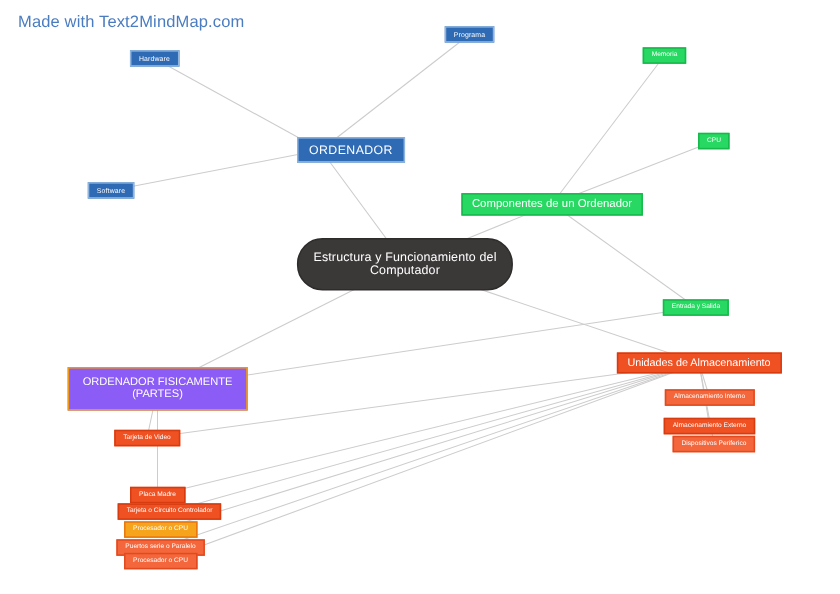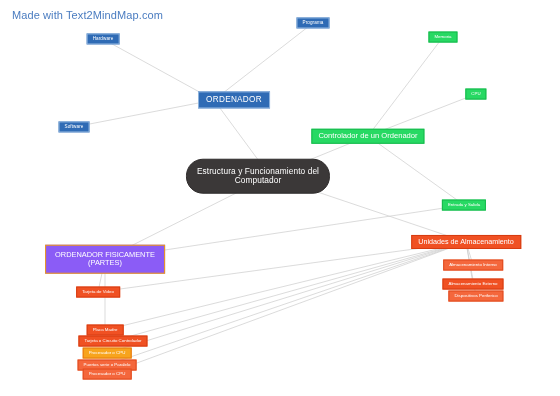--- a/index.html
+++ b/index.html
@@ -135,27 +135,27 @@
       <line x1="466" y1="242" x2="113" y2="341" stroke="#cccccc" stroke-width="0.7"></line>
       <line x1="466" y1="242" x2="107" y2="353" stroke="#cccccc" stroke-width="0.7"></line>
       <line x1="466" y1="242" x2="107" y2="365" stroke="#cccccc" stroke-width="0.7"></line>
       <line x1="466" y1="242" x2="107" y2="374" stroke="#cccccc" stroke-width="0.7"></line>
       <line x1="464" y1="205" x2="105" y2="259" stroke="#cccccc" stroke-width="0.7"></line>
     </svg>
 
   <div class="watermark">Made with Text2MindMap.com</div>
 
   <div id="nodes">
-      <div class="node n-root" style="left: 258px; top: 176px; border-radius: 17px;">Estructura y Funcionamiento del
+      <div class="node n-root" style="left: 270px; top: 176px; border-radius: 17px;">Estructura y Funcionamiento del
 Computador</div>
       <div class="node n-blue-big" style="left: 214px; top: 100px; margin-left: 20px;">ORDENADOR</div>
       <div class="node n-blue" style="left: 103px; top: 39px;">Hardware</div>
       <div class="node n-blue" style="left: 74px; top: 127px;">Software</div>
       <div class="node n-blue" style="left: 313px; top: 23px;">Programa</div>
-      <div class="node n-green-big" style="left: 368px; top: 136px;">Controlador de un Ordenador</div>
+      <div class="node n-green-big" style="left: 368px; top: 136px;">Componentes de un Ordenador</div>
       <div class="node n-green" style="left: 443px; top: 37px;">Memoria</div>
       <div class="node n-green" style="left: 476px; top: 94px;">CPU</div>
       <div class="node n-green" style="left: 464px; top: 205px;">Entrada y Salida</div>
       <div class="node n-orange-big" style="left: 105px; top: 259px;">ORDENADOR FISICAMENTE
 (PARTES)</div>
       <div class="node n-red" style="left: 98px; top: 292px;">Tarjeta de Video</div>
       <div class="node n-red" style="left: 105px; top: 330px;">Placa Madre</div>
       <div class="node n-red" style="left: 113px; top: 341px;">Tarjeta o Circuito Controlador</div>
       <div class="node n-orange" style="left: 107px; top: 353px;">Procesador o CPU</div>
       <div class="node n-red-light" style="left: 107px; top: 365px;">Puertos serie o Paralelo</div>

